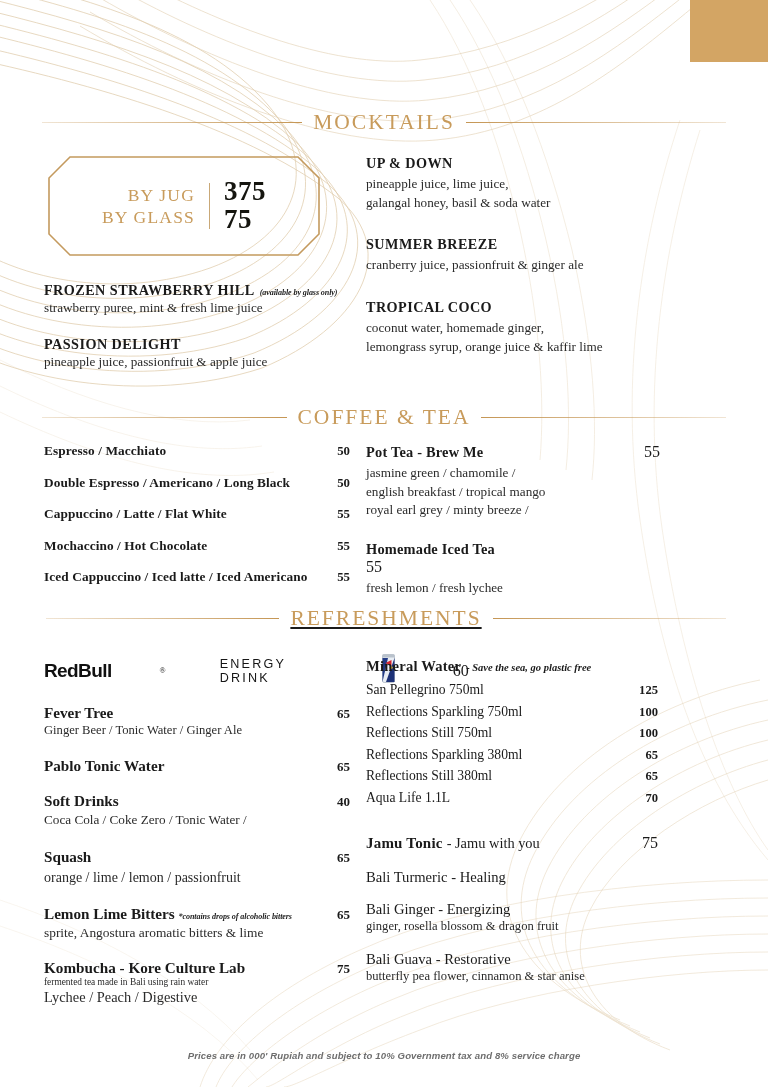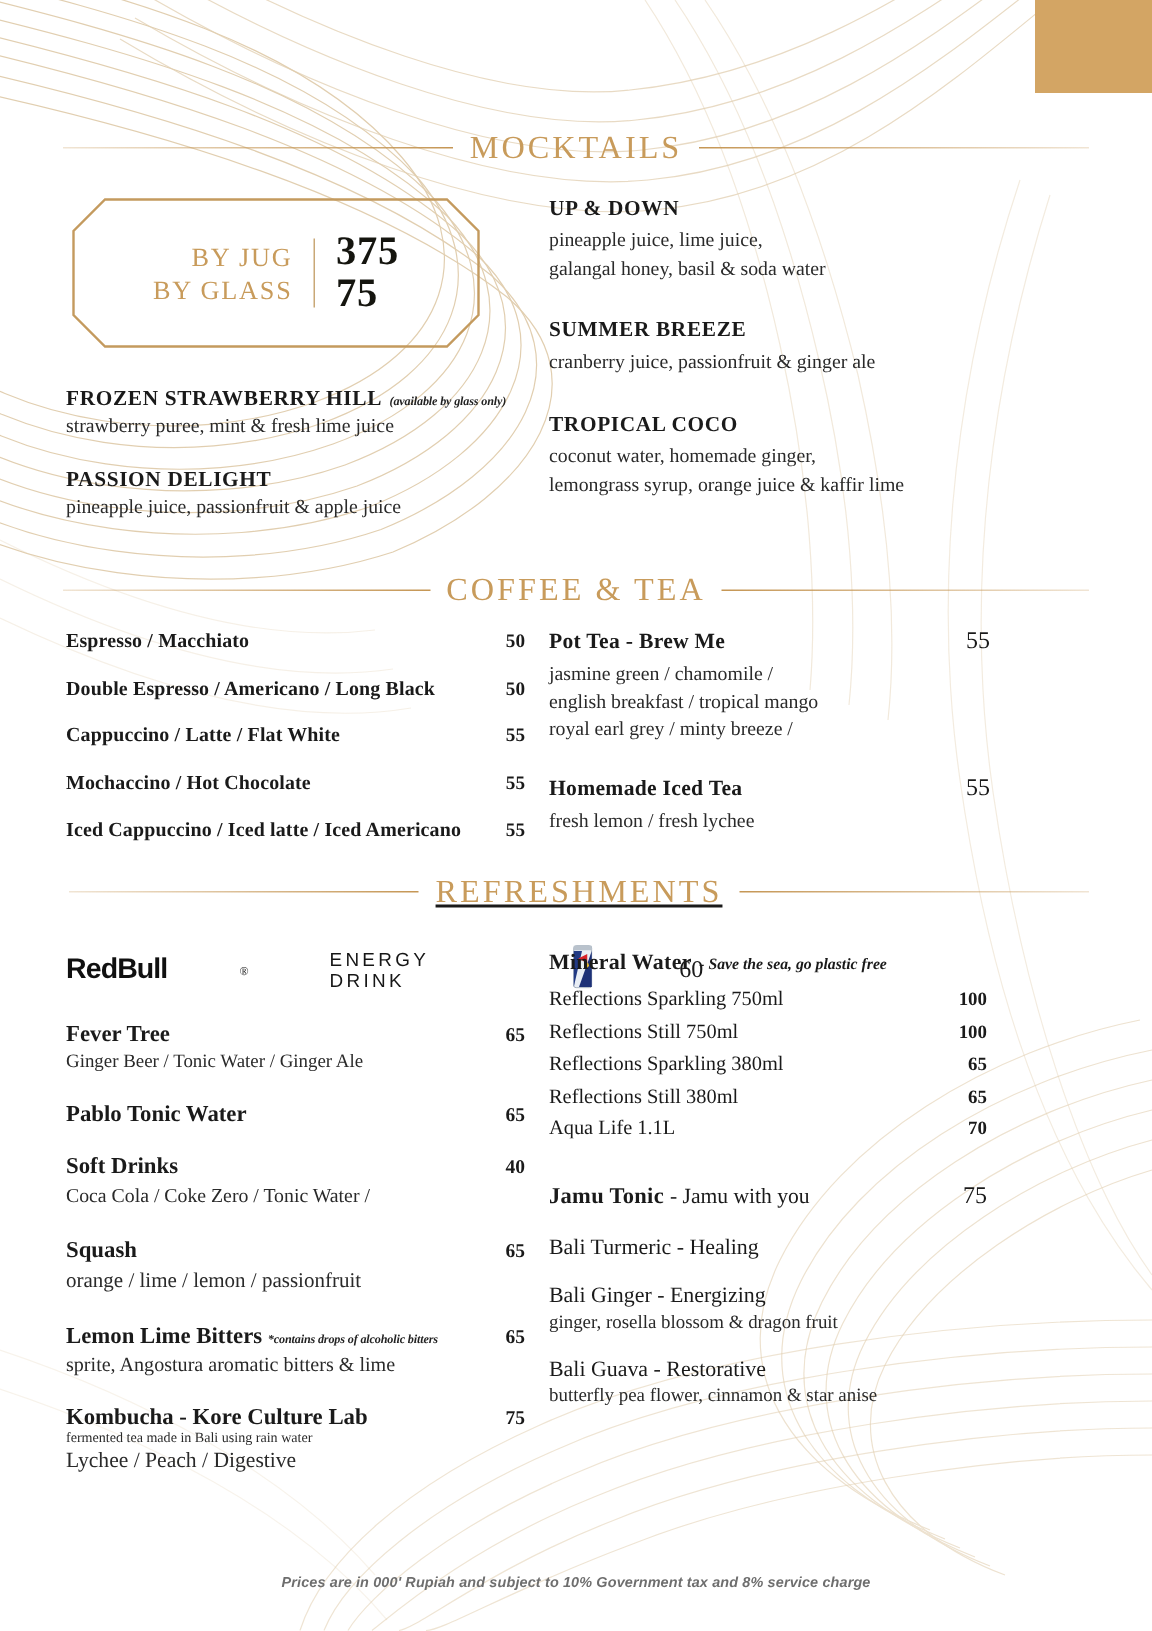--- a/index.html
+++ b/index.html
@@ -11,21 +11,21 @@
     overflow:hidden;
     position:relative;
   }
   .page{position:relative;width:768px;height:1087px;overflow:hidden;background:#fff;}
 
   
   .bg-decor{position:absolute;inset:0;z-index:0;pointer-events:none;}
   .gold-block{position:absolute;top:0;right:0;width:78px;height:62px;background:#d3a564;z-index:1;}
 
   
-  .content{position:absolute;inset:0;z-index:3;}
+  .content{position:absolute;inset:0;z-index:3;margin-top:24px;}
 
   
   .sec-head{display:flex;align-items:center;gap:11px;padding:0 42px;}
   .sec-head .rule{flex:1;height:1px;background:linear-gradient(90deg,rgba(197,150,84,.25),#c59654);}
   .sec-head .rule.r{background:linear-gradient(90deg,#c59654,rgba(197,150,84,.25));}
   .sec-head .t{
     font-family:"Liberation Serif", serif;
     font-size:21.5px;letter-spacing:2.0px;color:#c89b5b;
     white-space:nowrap;font-weight:400;
   }
@@ -237,21 +237,21 @@
       <div style="margin-bottom:21px;">
         <div style="display:flex;align-items:baseline;">
           <span class="hd" style="flex:1;font-size:14.4px;">Pot Tea - Brew Me</span>
           <span class="pr">55</span>
         </div>
         <div class="desc" style="margin-top:3px;">jasmine green / chamomile /</div>
         <div class="desc">english breakfast / tropical mango</div>
         <div class="desc">royal earl grey / minty breeze /</div>
       </div>
       <div>
-        <div style="display:flex;align-items:baseline;">
+        <div style="display:flex;align-items:baseline;flex-direction:column;">
           <span class="hd" style="flex:1;font-size:14.4px;">Homemade Iced Tea</span>
           <span class="pr">55</span>
         </div>
         <div class="desc" style="margin-top:3px;">fresh lemon / fresh lychee</div>
       </div>
     </div>
 
     <div style="position:absolute;top:582px;left:4px;right:0;text-decoration:underline;">
       <div class="sec-head">
         <div class="rule"></div>
@@ -333,20 +333,24 @@
     </div>
 
     <div style="position:absolute;top:634px;left:366px;width:292px;">
       <div>
         <div style="display:flex;align-items:baseline;gap:5px;">
           <span class="hd" style="font-size:14.6px;">Mineral Water</span>
           <span class="ital">- Save the sea, go plastic free</span>
         </div>
         <div style="margin-top:4px;">
           <div class="mw">
+            <span class="nm">San Pellegrino 750ml</span>
+            <span class="pr">125</span>
+          </div>
+          <div class="mw">
             <span class="nm">Reflections Sparkling 750ml</span>
             <span class="pr">100</span>
           </div>
           <div class="mw">
             <span class="nm">Reflections Still 750ml</span>
             <span class="pr">100</span>
           </div>
           <div class="mw">
             <span class="nm">Reflections Sparkling 380ml</span>
             <span class="pr">65</span>

